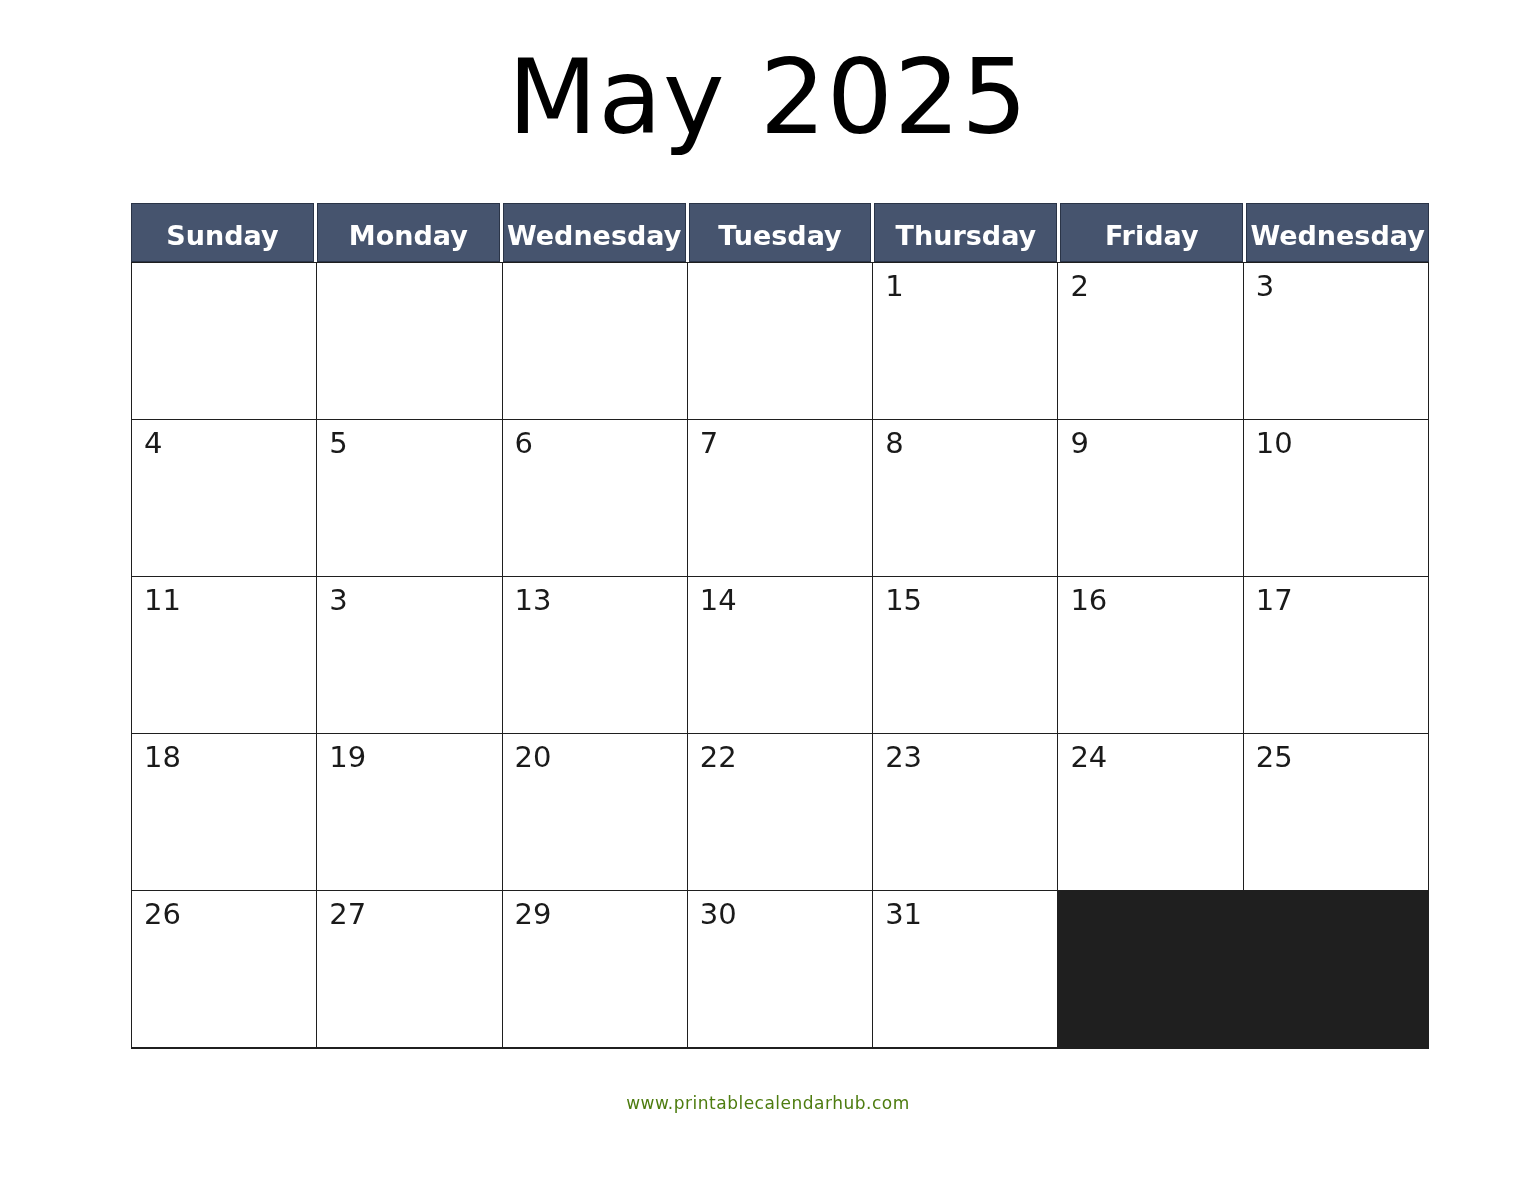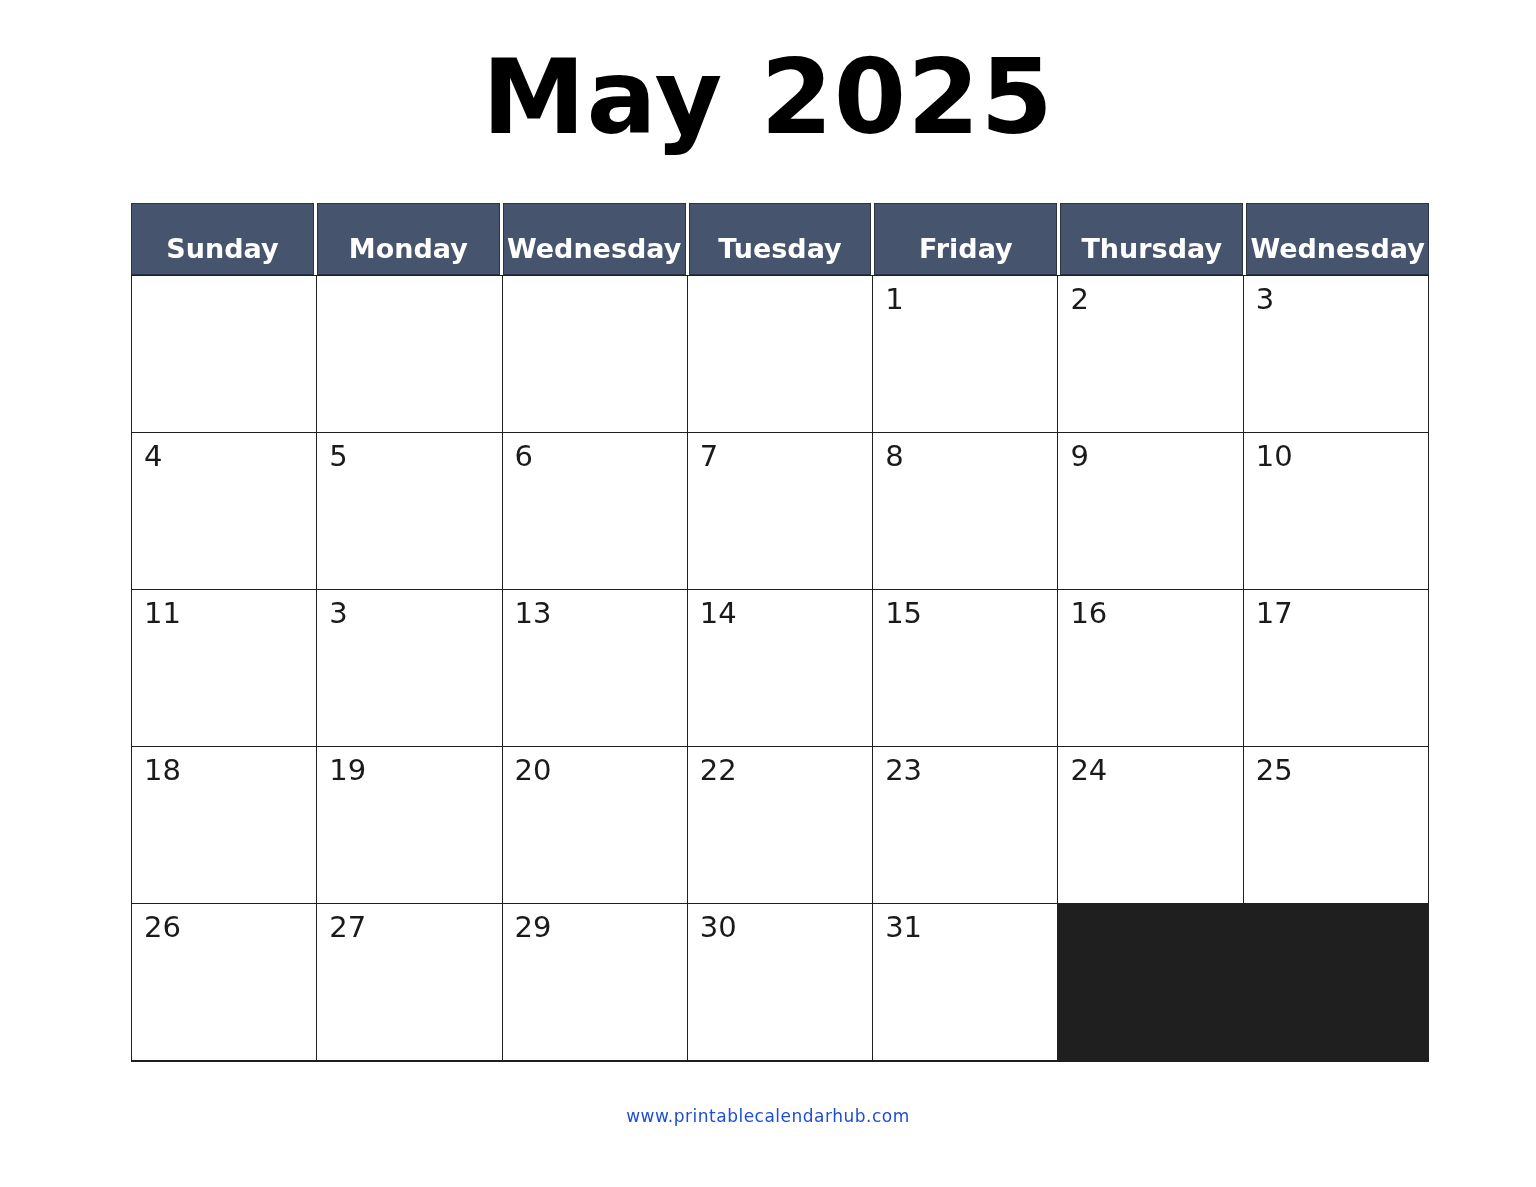--- a/index.html
+++ b/index.html
@@ -16,35 +16,35 @@
     width: 1536px;
     height: 1187px;
     background: #ffffff;
   }
   .title {
     margin: 0;
     padding-top: 36px;
     text-align: center;
     font-size: 104px;
     line-height: 1.18;
-    font-weight: bold;
+    font-weight: normal;
     letter-spacing: 1px;
     color: #000000;
     font-family: "DejaVu Sans", "Liberation Sans", sans-serif;
   }
   .calendar {
     width: 1298px;
     margin-left: 131px;
     margin-top: 44px;
   }
   .weekday-row {
     display: grid;
     grid-template-columns: repeat(7, 1fr);
     gap: 3px;
-    height: 72px;
+    height: 59px;
   }
   .weekday-cell {
     background: var(--header-bg, #46546e);
     border: 1px solid var(--header-border, #2a3447);
     color: var(--header-text, #ffffff);
     font-weight: bold;
     font-size: 27px;
     display: flex;
     align-items: flex-end;
     justify-content: center;
@@ -68,40 +68,40 @@
     display: block;
     padding: 6px 0 0 12px;
     font-size: 29px;
     color: #1a1a1a;
     font-family: "DejaVu Sans", "Liberation Sans", sans-serif;
   }
   .footer {
     margin-top: 44px;
     text-align: center;
     font-size: 17px;
-    color: #1d4ed8;
+    color: #4d7c0f;
     letter-spacing: 0.5px;
   }
 </style>
 </head>
 <body>
 
 <div class="page">
 
   <h1 class="title">May 2025</h1>
 
   <div class="calendar">
 
     <div class="weekday-row">
       <div class="weekday-cell">Sunday</div>
       <div class="weekday-cell">Monday</div>
       <div class="weekday-cell">Wednesday</div>
       <div class="weekday-cell">Tuesday</div>
+      <div class="weekday-cell">Thursday</div>
       <div class="weekday-cell">Friday</div>
-      <div class="weekday-cell">Thursday</div>
       <div class="weekday-cell">Wednesday</div>
     </div>
 
     <div class="date-grid">
 
       <div class="cell">
           <span class="num"></span>
         </div>
       <div class="cell">
           <span class="num"></span>

